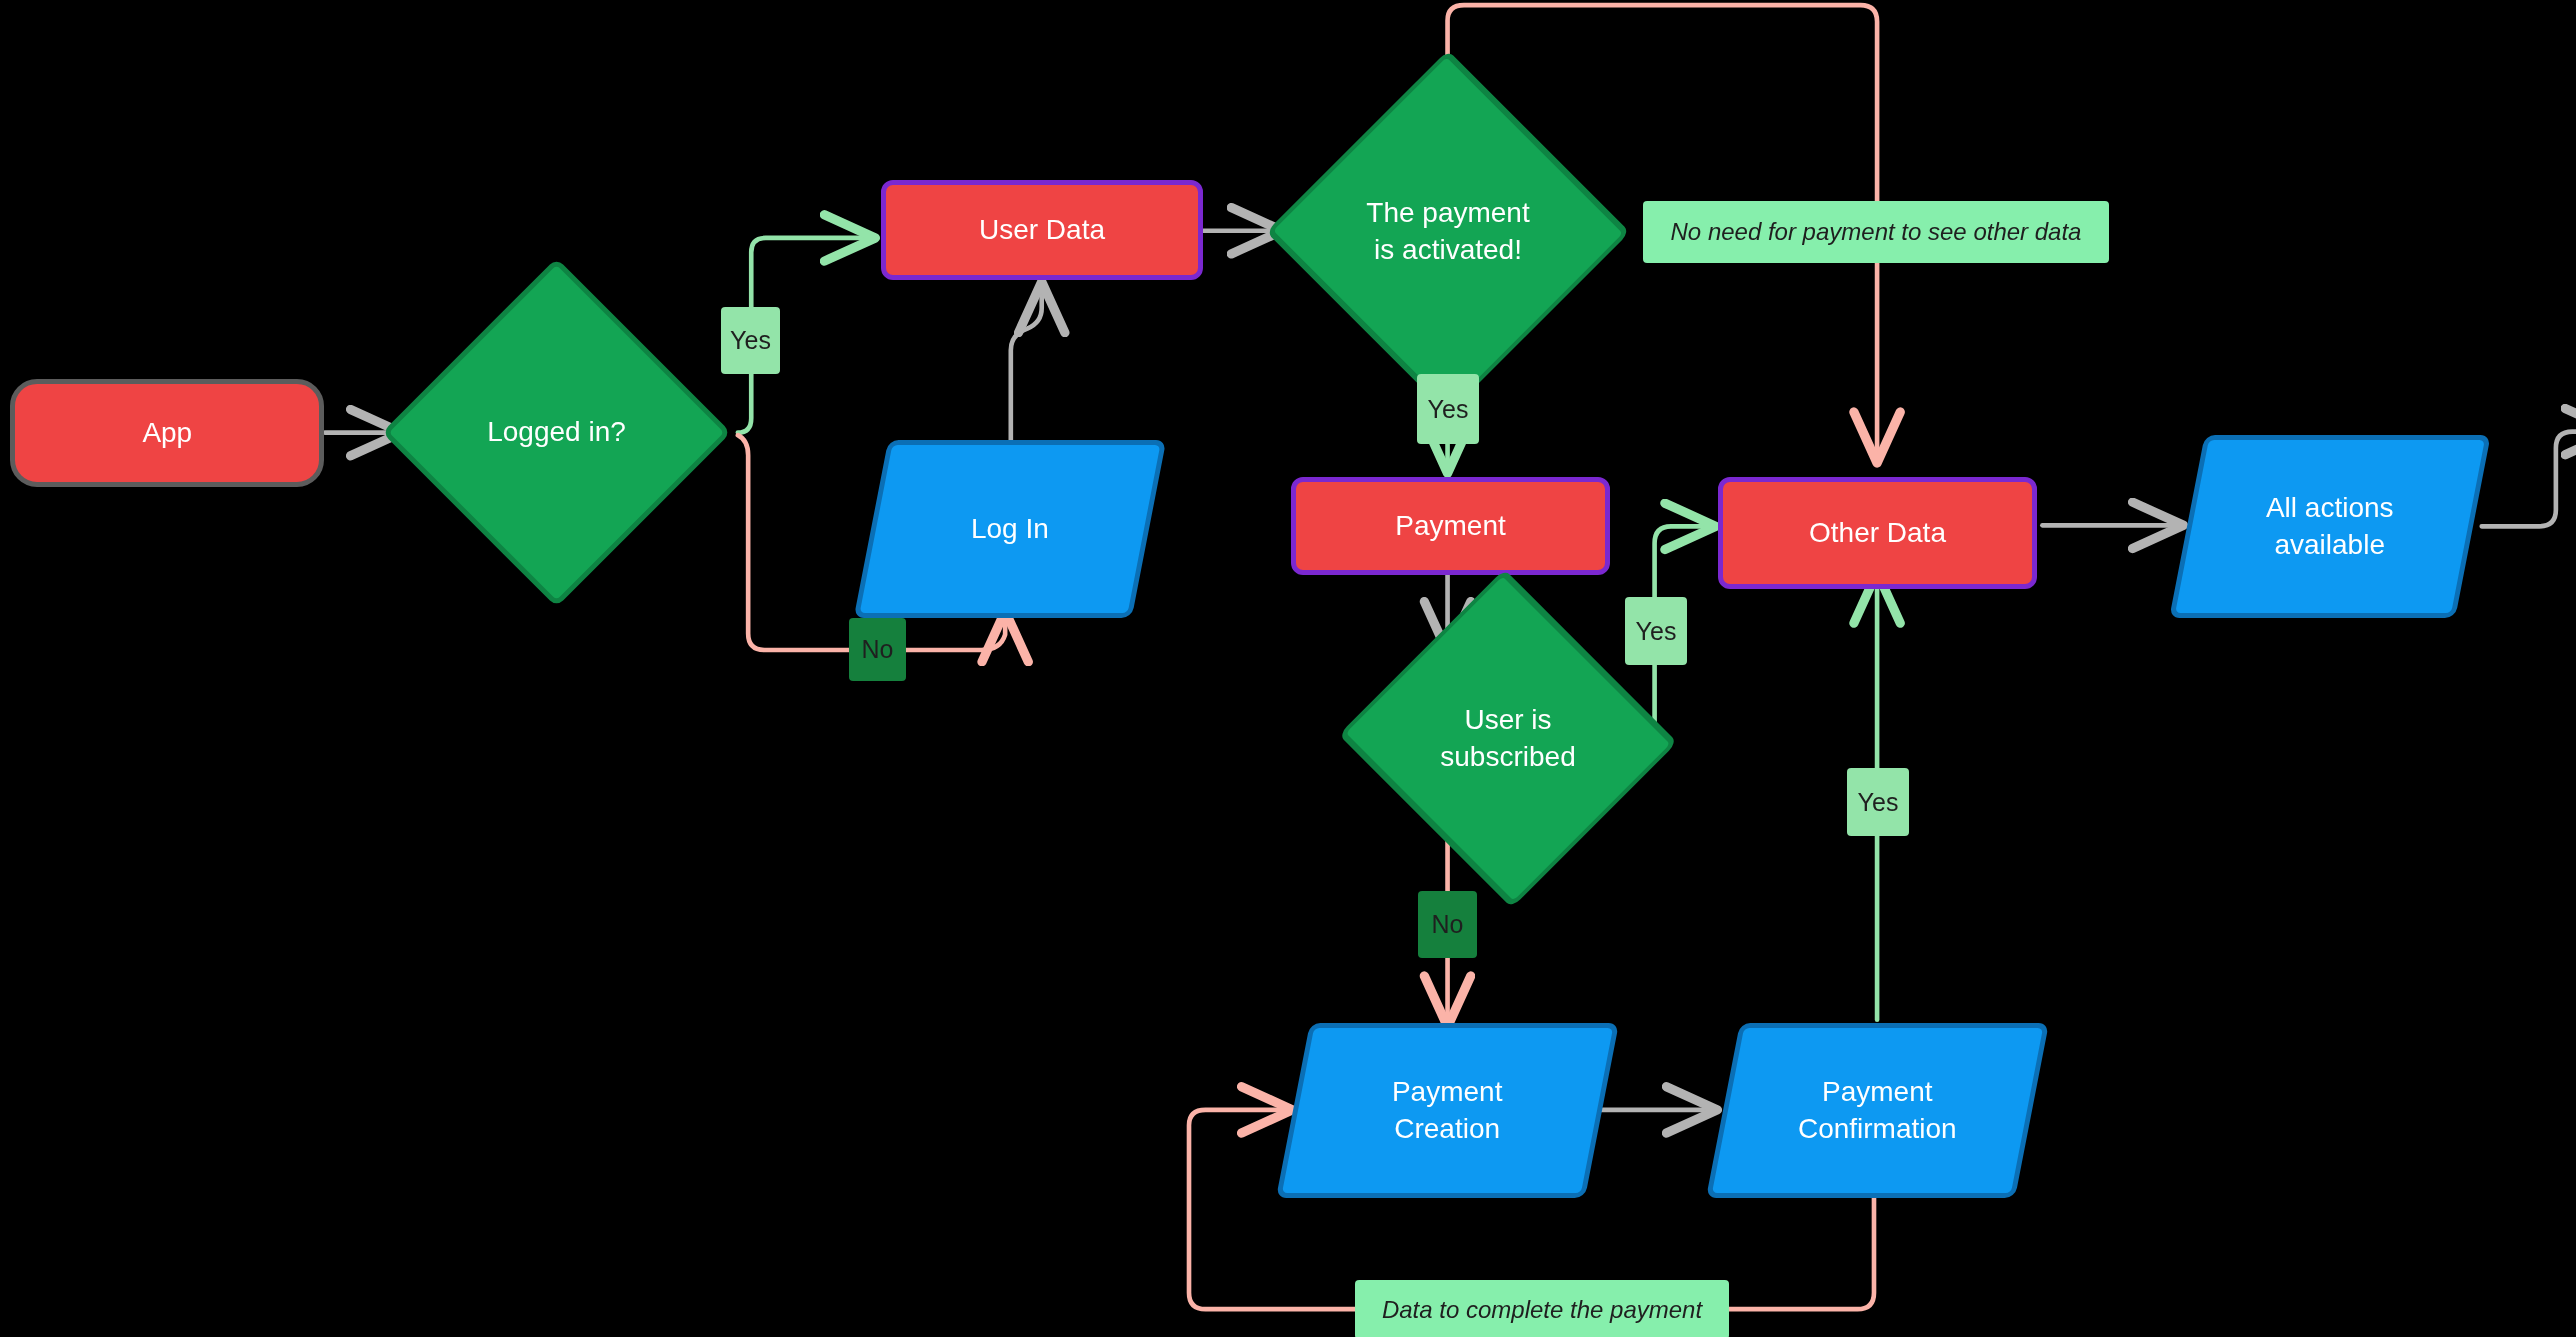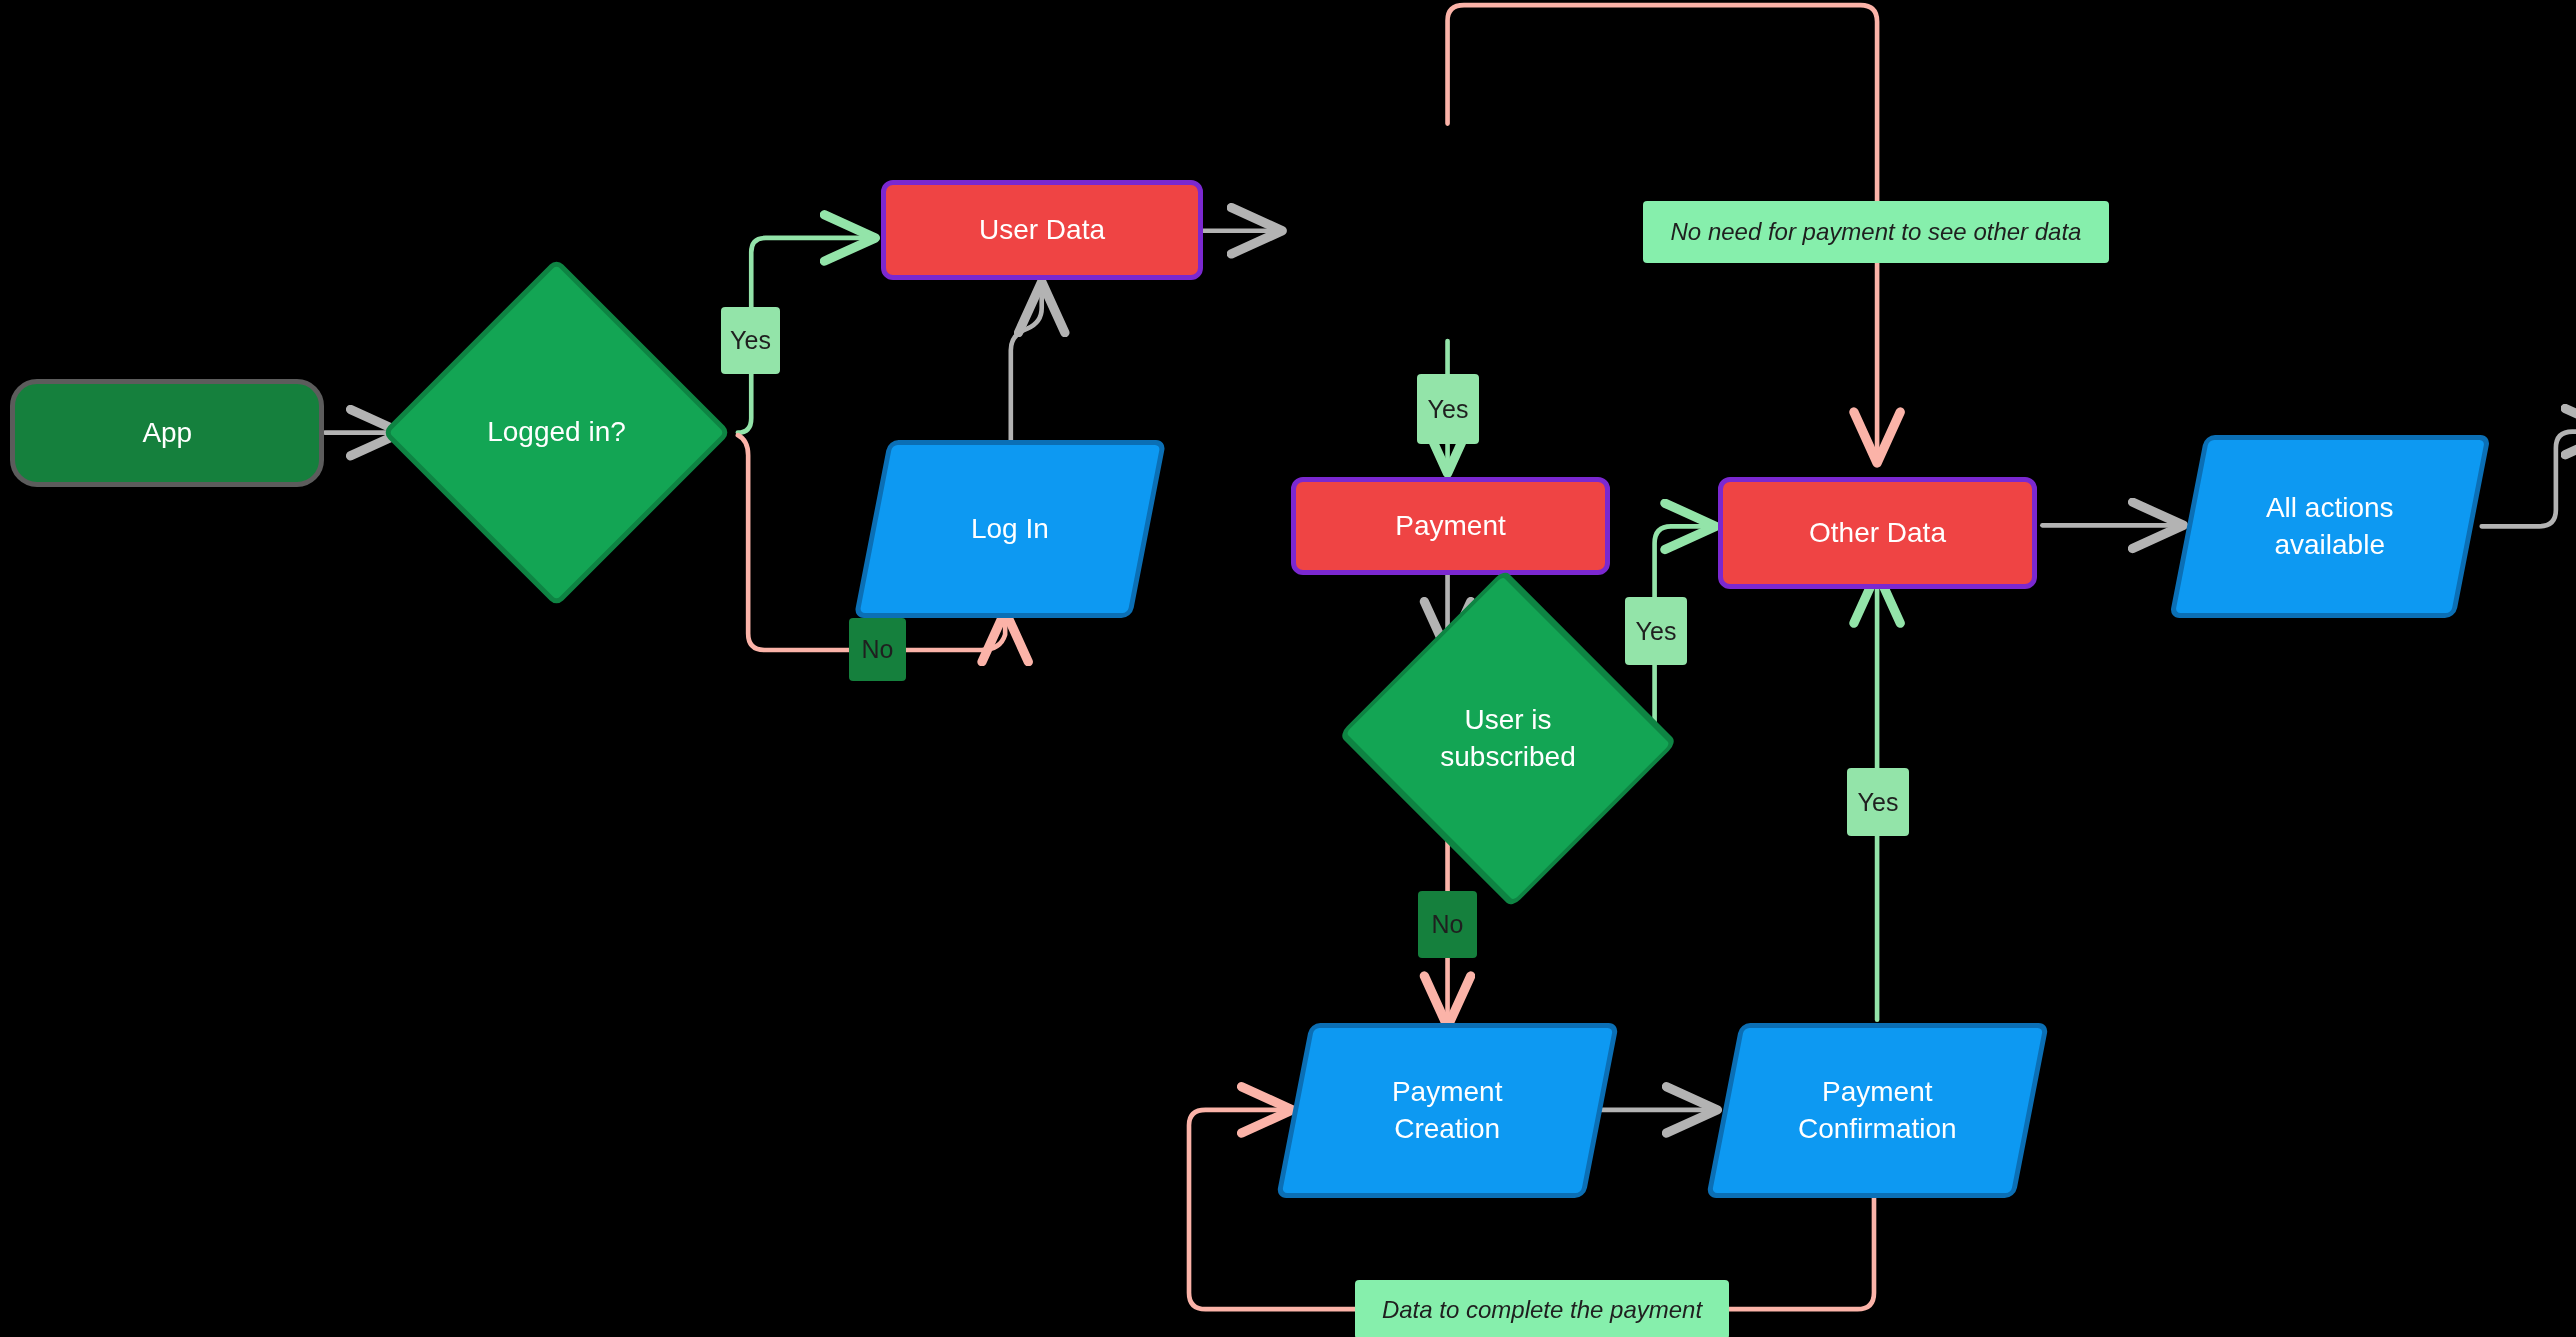--- a/index.html
+++ b/index.html
@@ -33,21 +33,21 @@
     justify-content: center;
     text-align: center;
     color: #ffffff;
     font-size: 28px;
     line-height: 1.32;
     white-space: pre-line;
     z-index: 5;
   }
   
   .n-terminator {
-    background: #15803d;
+    background: #ef4444;
     border: 5.2px solid #5c5c5c;
     border-radius: 27px;
   }
   
   .n-process {
     background: #ef4444;
     border: 5.2px solid #7B28D0;
     border-radius: 12px;
   }
   
@@ -157,20 +157,25 @@
   </div>
 
   <div class="node n-process" style="left:881px; top:180px; width:322px; height:100px;">
     <span>User Data</span>
   </div>
 
   <div class="node n-io" style="left:871px; top:440px; width:278px; height:178px;">
     <span>Log In</span>
   </div>
 
+  <div class="node n-decision" style="left:1291px; top:124px; width:314px; height:216px;">
+    <div class="dshape" style="transform:rotate(45deg) scale(0.82,1.19);"></div>
+    <span class="dlabel">The payment
+is activated!</span>
+  </div>
 
   <div class="node n-process" style="left:1291px; top:477px; width:319px; height:98px;">
     <span>Payment</span>
   </div>
 
   <div class="node n-decision" style="left:1351px; top:647px; width:314px; height:183px;">
     <div class="dshape" style="transform:rotate(45deg) scale(0.78,1.28);"></div>
     <span class="dlabel">User is
 subscribed</span>
   </div>

